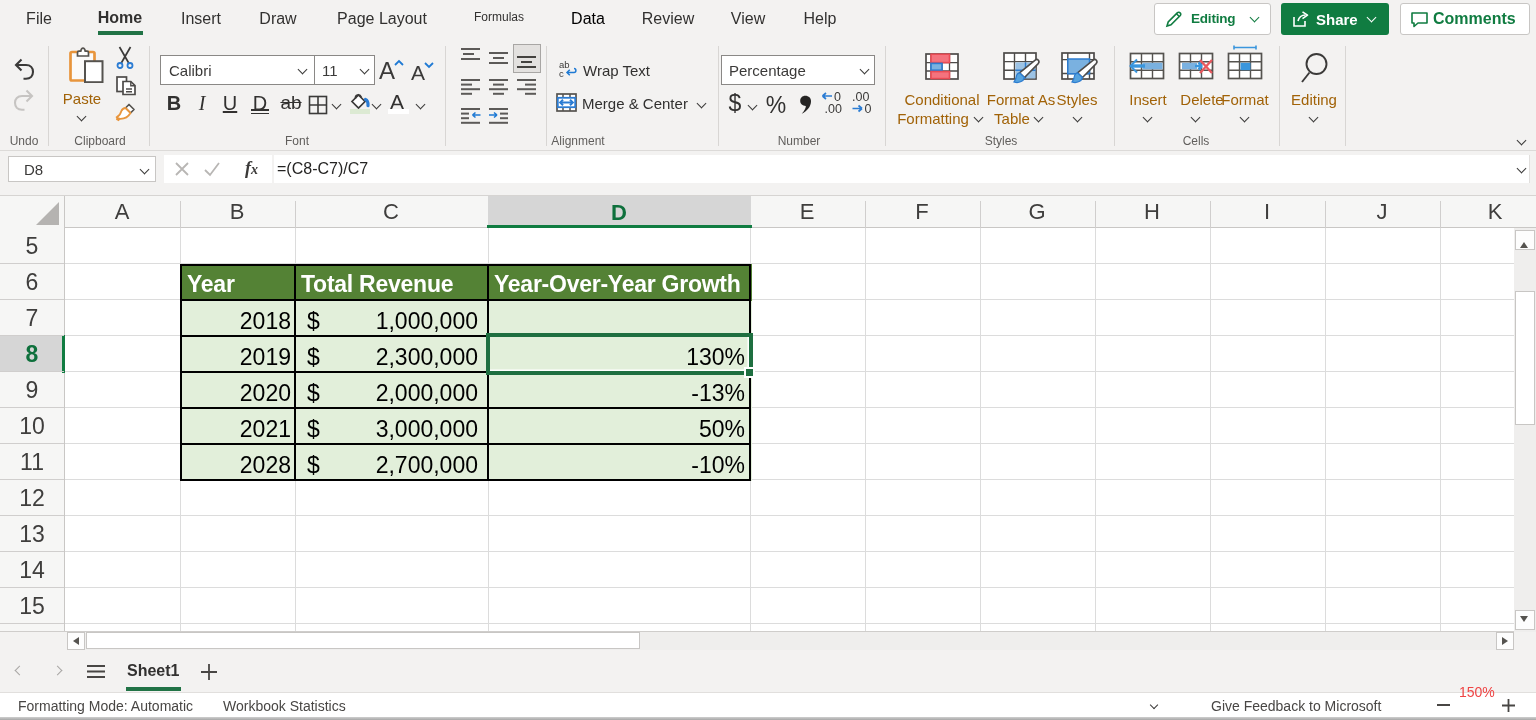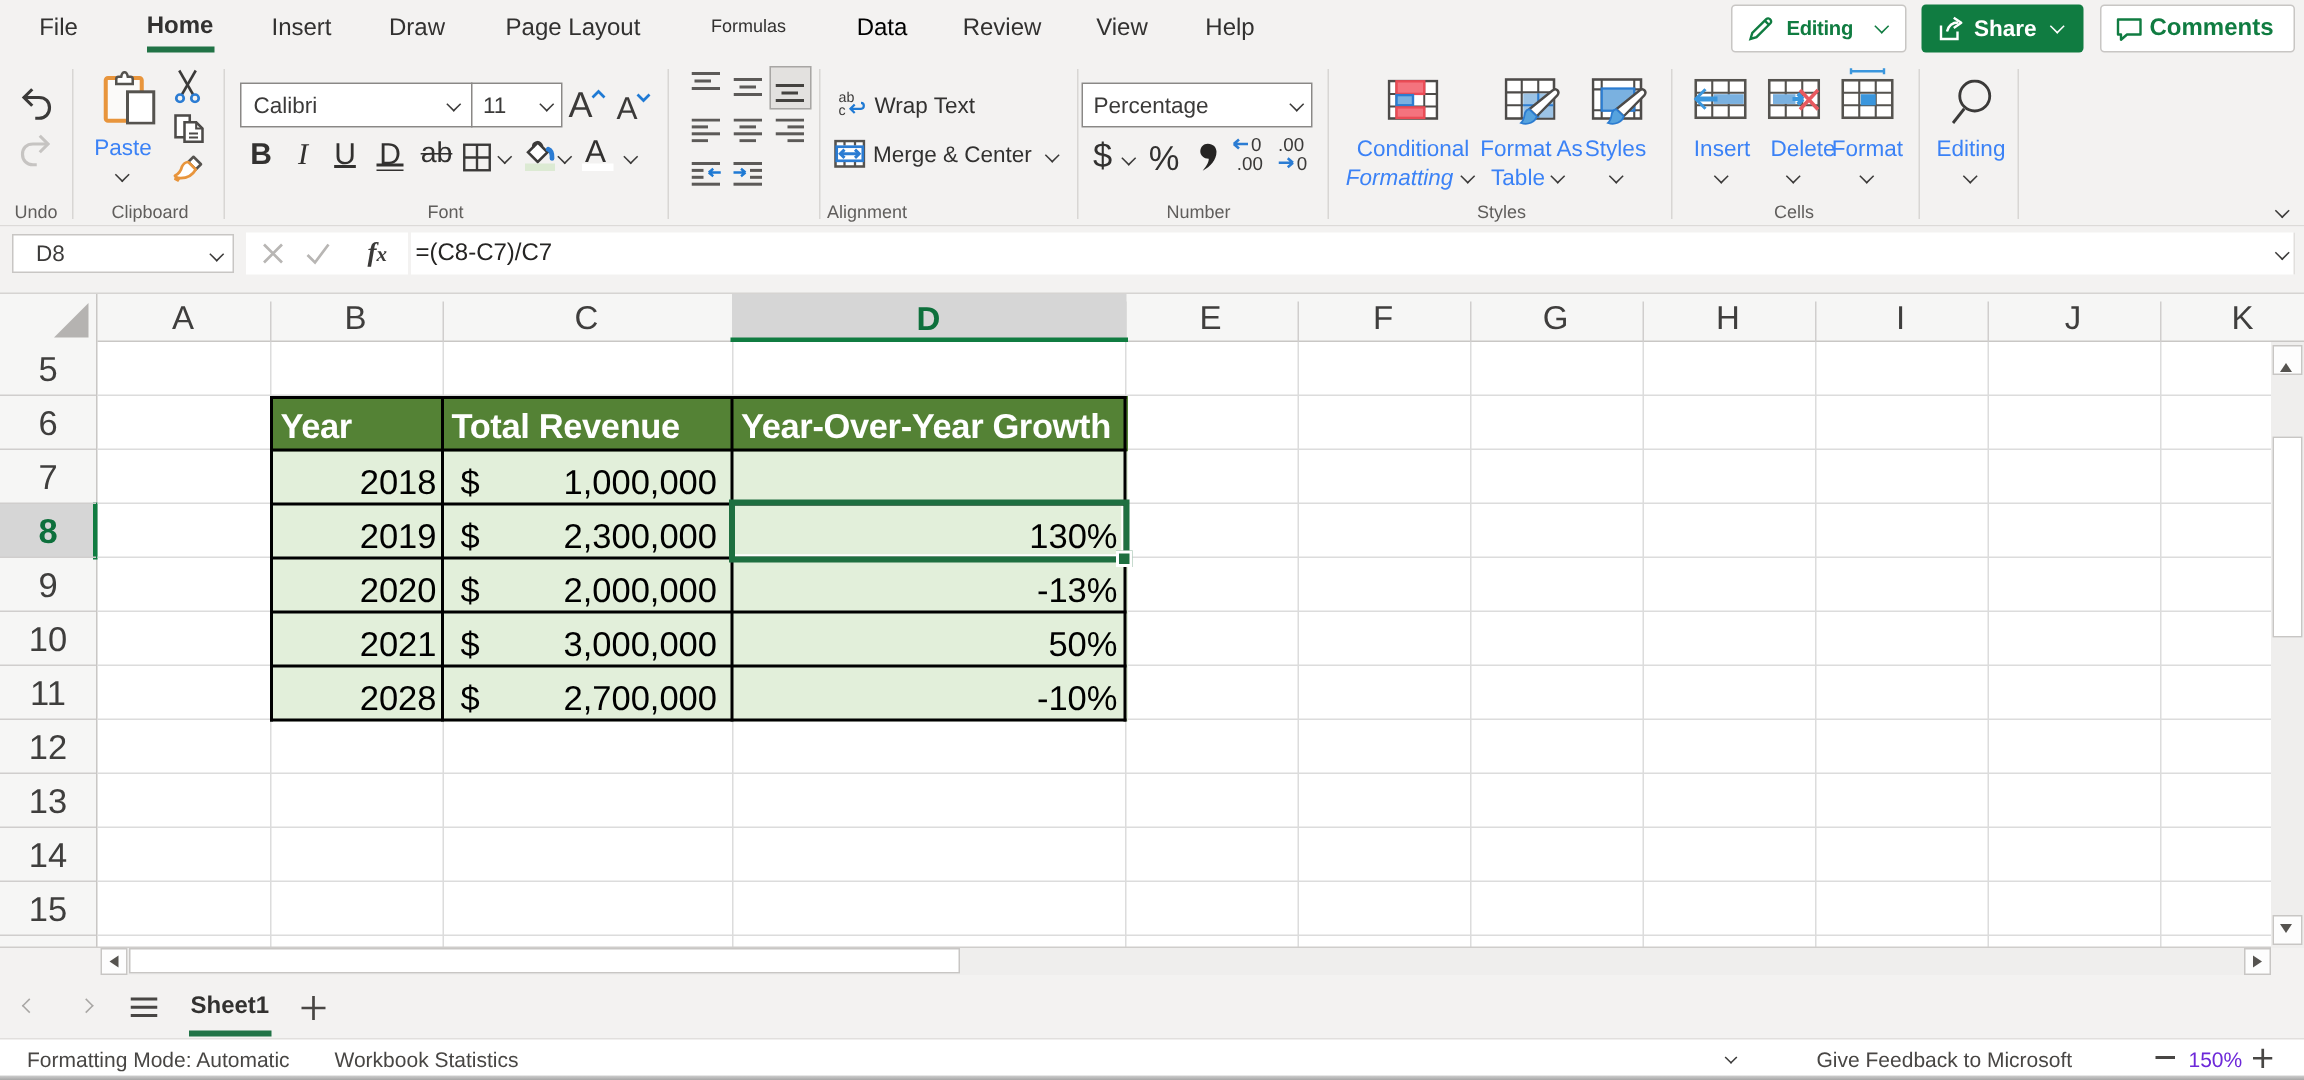--- a/index.html
+++ b/index.html
@@ -3,21 +3,21 @@
 <meta charset="utf-8">
 <style>
   * { margin:0; padding:0; box-sizing:border-box; }
   html,body { width:1536px; height:720px; overflow:hidden; }
   body { font-family:"Liberation Sans", sans-serif; background:#fff; position:relative; }
   .abs { position:absolute; }
   .ctr { transform:translateX(-50%); }
   .chev { display:inline-block; width:7px; height:7px; border-right:1.6px solid #3b3a39; border-bottom:1.6px solid #3b3a39; transform:rotate(45deg); }
   .glabel { position:absolute; font-size:12px; color:#605e5c; transform:translateX(-50%); top:134px; }
   .vsep { position:absolute; top:46px; width:1px; height:100px; background:#d8d6d4; }
-  .ricon-txt { position:absolute; font-size:15px; color:#3b82f6; transform:translateX(-50%); white-space:nowrap; }
+  .ricon-txt { position:absolute; font-size:15px; color:#a16207; transform:translateX(-50%); white-space:nowrap; }
   .colL { top:199px; font-size:22px; color:#3f3e3d; }
   .rowN { left:2px; width:60px; text-align:center; height:36px; line-height:37px; font-size:23px; color:#3f3e3d; }
   .rhSep { left:0; width:64px; height:1px; background:#d0cecd; }
   .gvl { top:228px; width:1px; height:404px; background:#dcdcdc; }
   .ghl { left:65px; width:1449px; height:1px; background:#dcdcdc; }
   .thead { font-size:23px; font-weight:700; color:#fff; white-space:nowrap; letter-spacing:-0.25px; }
   .cellR { font-size:23px; color:#000; text-align:right; }
   .cellT { font-size:23px; color:#000; }
 </style>
 </head>
@@ -250,21 +250,21 @@
   </svg>
 
   <svg class="abs" style="left:925px;top:53px;" width="34" height="27" viewBox="0 0 34 27">
     <rect x="1" y="1" width="32" height="25" fill="#fff" stroke="#4d4b49" stroke-width="1.7"></rect>
     <path d="M1 9.6 L33 9.6 M1 18 L33 18 M6 1 L6 26 M17 1 L17 26 M24.5 1 L24.5 26" stroke="#4d4b49" stroke-width="1.3"></path>
     <rect x="6" y="1.2" width="18.5" height="8.4" fill="#f4737e" stroke="#ea4b55" stroke-width="1.6"></rect>
     <rect x="6" y="10.4" width="11" height="6.8" fill="#7ab1e0" stroke="#2c7cd0" stroke-width="1.6"></rect>
     <rect x="6" y="18.6" width="18.5" height="7" fill="#f4737e" stroke="#ea4b55" stroke-width="1.6"></rect>
   </svg>
   <div class="ricon-txt" style="left:942px;top:91px;">Conditional</div>
-  <div class="ricon-txt" style="left:933px;top:110px;font-style:italic;">Formatting</div>
+  <div class="ricon-txt" style="left:933px;top:110px;">Formatting</div>
   <span class="chev abs" style="left:975px;top:114px;"></span>
 
   <svg class="abs" style="left:1003px;top:52px;" width="38" height="34" viewBox="0 0 38 34">
     <rect x="1" y="1" width="32" height="26" fill="#fff" stroke="#4d4b49" stroke-width="1.7"></rect>
     <path d="M1 9.6 L33 9.6 M1 18.2 L33 18.2 M11.5 1 L11.5 27 M22.5 1 L22.5 27" stroke="#4d4b49" stroke-width="1.4"></path>
     <rect x="12.5" y="10.4" width="20" height="16" fill="#9cc3e5"></rect>
     <path d="M12.5 18.2 L32.5 18.2 M22.5 10.4 L22.5 26.5" stroke="#2c7cd0" stroke-width="1.4"></path>
     <path d="M32.2 8.2 C34.6 6.2 37.2 9.2 35.2 11.6 L21.5 25.5 L16.5 20.8 Z" fill="#fff" stroke="#4d4b49" stroke-width="1.6" stroke-linejoin="round"></path>
     <path d="M16.5 20.8 L21.5 25.5 C20.5 29.5 15.5 31.5 11 30 C13 28.2 13.2 25.6 13.6 23.4 C14.4 21.4 15.4 20.9 16.5 20.8 Z" fill="#56a3de" stroke="#2c7cd0" stroke-width="1.2"></path>
   </svg>
@@ -509,18 +509,18 @@
   </svg>
 </div>
 
 <div class="abs" style="left:0;top:692px;width:1536px;height:25px;background:#fff;border-top:1px solid #e1dfdd;"></div>
 <div id="statusbar">
   <div class="abs" style="left:18px;top:698px;font-size:14px;color:#484644;">Formatting Mode: Automatic</div>
   <div class="abs" style="left:223px;top:698px;font-size:14px;color:#484644;">Workbook Statistics</div>
   <span class="chev abs" style="left:1151px;top:702px;width:6px;height:6px;"></span>
   <div class="abs" style="left:1211px;top:698px;font-size:14px;color:#484644;">Give Feedback to Microsoft</div>
   <div class="abs" style="left:1437px;top:704px;width:13px;height:2px;background:#484644;"></div>
-  <div class="abs" style="left:1459px;top:698px;font-size:14px;color:#6d28d9;">150%</div>
+  <div class="abs" style="left:1459px;top:684px;font-size:14px;color:#ef4444;">150%</div>
   <svg class="abs" style="left:1502px;top:699px;" width="13" height="13" viewBox="0 0 13 13">
       <path d="M6.5 0 L6.5 13 M0 6.5 L13 6.5" stroke="#484644" stroke-width="1.8"></path>
     </svg>
 </div>
 <div class="abs" style="left:0;top:717px;width:1536px;height:3px;background:linear-gradient(#cfcfcf,#a6a6a6);"></div>
 
 </body></html>

